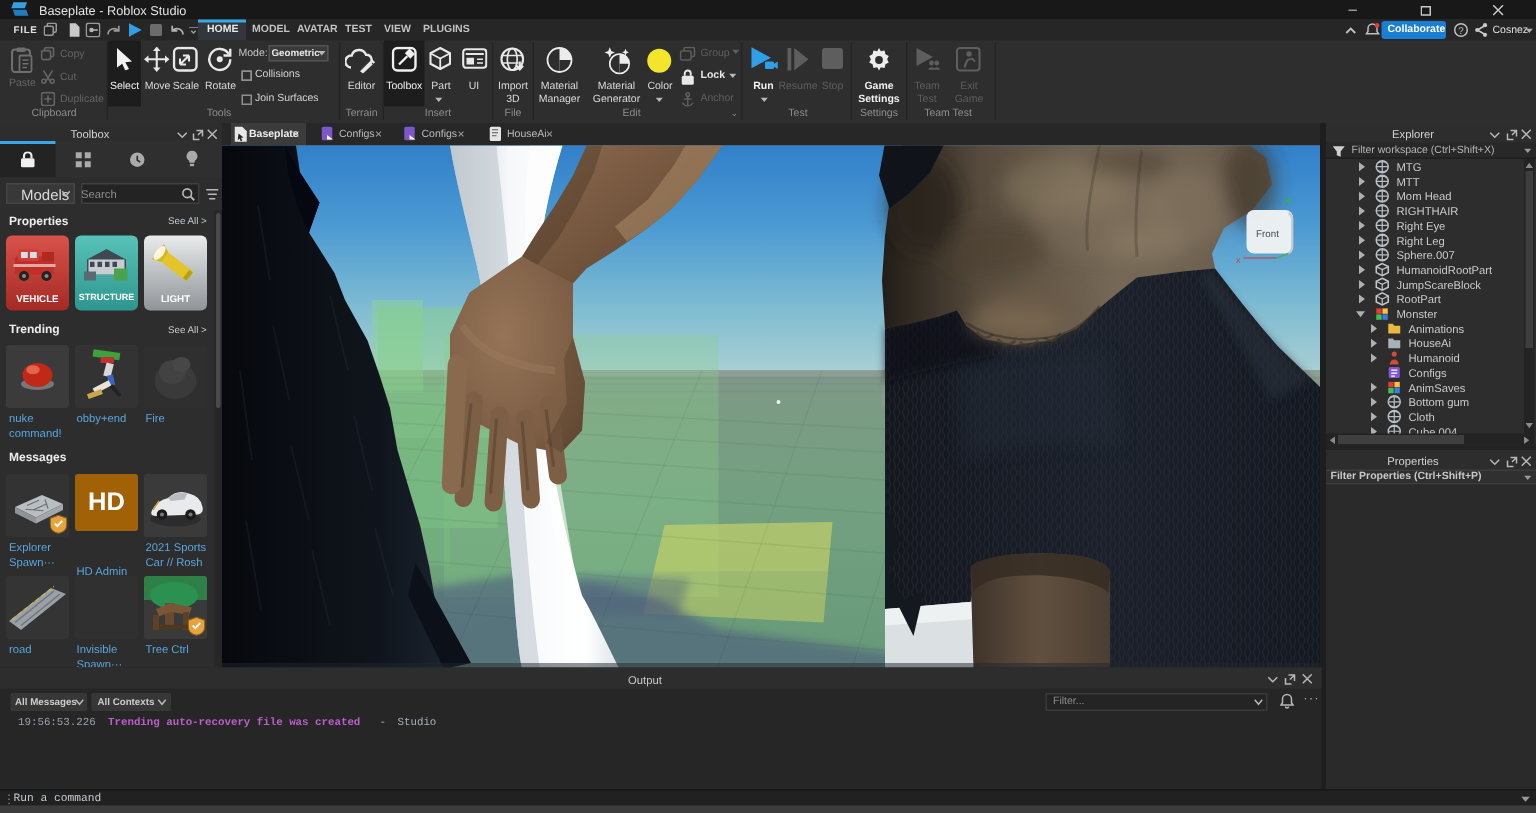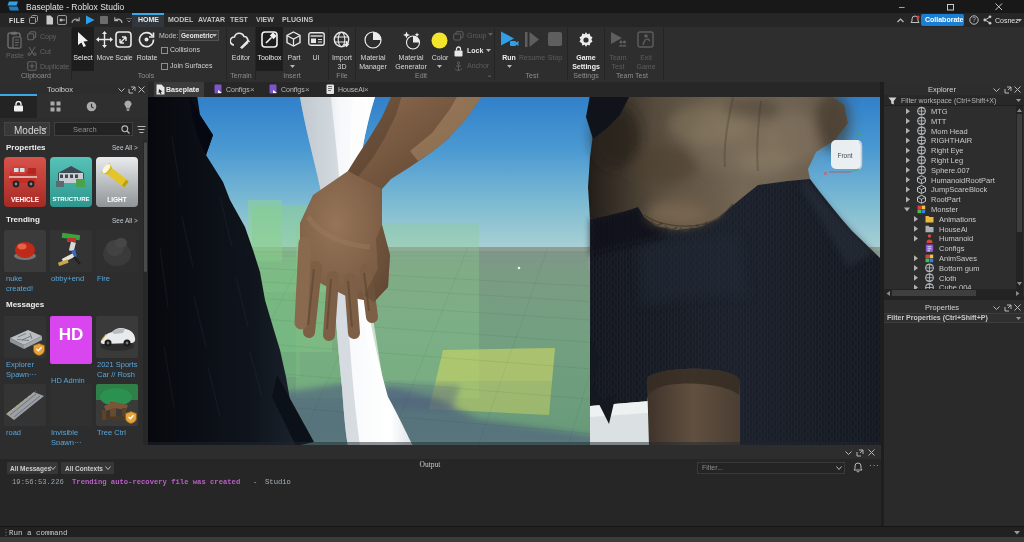--- a/index.html
+++ b/index.html
@@ -520,21 +520,21 @@
       <rect x="3.6" y="9.2" width="2.8" height="1.6" fill="#aaa"></rect>
     </svg>
 
   <div class="abs" style="left:0;top:36px;width:148px;height:22px;background:#2d2d2d;"></div>
   <div class="abs" style="left:4px;top:40px;width:46px;height:14px;background:#383838;border:1px solid #454545;box-sizing:border-box;"></div>
   <span class="abs" style="left:14px;top:43px;font-size:10px;color:#d8d8d8;text-align:right;">Models</span>
   <svg class="abs" style="left:41px;top:45px" width="6" height="5" viewBox="0 0 6 5">
       <path d="M0.5 0.5 L3 3.5 L5.5 0.5" stroke="#b8b8b8" fill="none"></path>
     </svg>
   <div class="abs" style="left:54px;top:40px;width:79px;height:14px;background:#232323;border:1px solid #3f3f3f;box-sizing:border-box;"></div>
-  <span class="abs" style="left:73px;top:43px;font-size:7.5px;color:#8e8e8e;">Search</span>
+  <span class="abs" style="left:54px;top:43px;font-size:7.5px;color:#8e8e8e;">Search</span>
   <svg class="abs" style="left:121px;top:43px" width="9" height="9" viewBox="0 0 9 9">
       <circle cx="3.8" cy="3.8" r="2.9" fill="none" stroke="#b8b8b8" stroke-width="1.1"></circle>
       <path d="M6 6 L8.5 8.5" stroke="#b8b8b8" stroke-width="1.2"></path>
     </svg>
   <svg class="abs" style="left:137px;top:43px" width="9" height="9" viewBox="0 0 9 9">
       <path d="M0.5 1.5 h8 M1.5 4.5 h6 M2.5 7.5 h4" stroke="#b8b8b8" stroke-width="1.1"></path>
     </svg>
 
   <div class="abs" style="left:143px;top:58px;width:5px;height:305px;background:#272727;"></div>
   <div class="abs" style="left:144px;top:60px;width:3px;height:130px;background:#4a4a4a;border-radius:2px;"></div>
@@ -603,38 +603,38 @@
     </svg>
   </div>
   <div class="abs" style="left:96px;top:148px;width:42px;height:42px;background:#2f2f2f;border-radius:2px;overflow:hidden;">
     <svg width="42" height="42">
         <ellipse cx="21" cy="24" rx="14" ry="12" fill="#3a3a3a"></ellipse>
         <ellipse cx="19" cy="18" rx="9" ry="8" fill="#424242"></ellipse>
         <ellipse cx="25" cy="13" rx="6" ry="5" fill="#474747"></ellipse>
       </svg>
   </div>
   <span class="abs" style="left:6px;top:192px;font-size:7.5px;color:#58a6dc;">nuke</span>
-  <span class="abs" style="left:6px;top:202px;font-size:7.5px;color:#58a6dc;">created!</span>
+  <span class="abs" style="left:6px;top:202px;font-size:7.5px;color:#58a6dc;">command!</span>
   <span class="abs" style="left:51px;top:192px;font-size:7.5px;color:#58a6dc;">obby+end</span>
   <span class="abs" style="left:97px;top:192px;font-size:7.5px;color:#58a6dc;">Fire</span>
 
   <span class="abs" style="left:6px;top:218px;font-size:8px;font-weight:bold;color:#ededed;">Messages</span>
   <div class="abs" style="left:4px;top:234px;width:42px;height:42px;background:#333;border-radius:2px;overflow:hidden;">
     <svg width="42" height="42">
       <path d="M6 22 L24 14 L38 20 L20 29 z" fill="#b9bec2"></path>
       <path d="M6 22 L20 29 L20 33 L6 26 z" fill="#8f9499"></path>
       <path d="M38 20 L20 29 L20 33 L38 24 z" fill="#a2a7ac"></path>
       <path d="M14 21 l8-3.5 M18 24 l9-4 M13 23.5 l12 1 M26 17 l2 6" stroke="#6a6f74" stroke-width="0.8" fill="none"></path>
     </svg>
     <svg class="abs" style="left:29px;top:27px" width="12" height="13" viewBox="0 0 12 13">
         <path d="M6 0.5 L11.5 2.5 V7 c0 3-2.5 5-5.5 5.5 C3 12 0.5 10 0.5 7 V2.5 z" fill="#e8a33c" stroke="#8a5f18" stroke-width="0.8"></path>
         <path d="M3.5 6 l1.8 1.8 3.2-3.6" stroke="#fff" stroke-width="1.3" fill="none"></path>
       </svg>
   </div>
-  <div class="abs" style="left:50px;top:234px;width:42px;height:48px;background:#d946ef;border-radius:2px;">
+  <div class="abs" style="left:50px;top:234px;width:42px;height:38px;background:#a16207;border-radius:2px;">
     <span class="abs" style="left:0;top:9px;width:42px;text-align:center;font-size:17px;font-weight:bold;color:#fff;font-family:'Liberation Sans',sans-serif;">HD</span>
   </div>
   <div class="abs" style="left:96px;top:234px;width:42px;height:42px;background:#3a3a3a;border-radius:2px;overflow:hidden;">
     <svg width="42" height="42">
       <ellipse cx="21" cy="30" rx="17" ry="5" fill="#2c2c2c"></ellipse>
       <path d="M5 25 Q8 18 16 16 Q22 10 30 13 Q38 15 39 22 Q40 26 36 27 L8 28 Q4 28 5 25 z" fill="#e8eaec"></path>
       <path d="M16 16 Q22 11 29 13 L27 17 L18 18 z" fill="#b8bcc0"></path>
       <circle cx="12" cy="27" r="3.5" fill="#1a1a1a"></circle>
         <circle cx="31" cy="27" r="3.5" fill="#1a1a1a"></circle>
       <circle cx="12" cy="27" r="1.4" fill="#777"></circle>
@@ -827,21 +827,21 @@
   <span class="abs" style="left:7px;top:232px;font-size:7px;font-weight:bold;color:#c8c8c8;">Filter Properties (Ctrl+Shift+P)</span>
   <svg class="abs" style="left:136px;top:235px" width="5" height="4" viewBox="0 0 5 4">
       <path d="M0 0 L2.5 3 L5 0" fill="#9a9a9a"></path>
     </svg>
 
   <div class="abs" style="left:4px;top:241px;width:140px;height:203px;background:#2a2a2a;"></div>
 </div>
 
 <div id="output" class="abs" style="left:0;top:445px;width:881px;height:81px;background:#262626;">
   <div class="abs" style="left:0;top:0;width:881px;height:14px;background:#2d2d2d;"></div>
-  <span class="abs" style="left:0;top:15px;width:860px;text-align:center;font-size:7.5px;color:#c8c8c8;font-family:Liberation Serif, serif;">Output</span>
+  <span class="abs" style="left:0;top:4px;width:860px;text-align:center;font-size:7.5px;color:#c8c8c8;">Output</span>
   <svg class="abs" style="left:845px;top:6px" width="7" height="5" viewBox="0 0 7 5">
       <path d="M0.5 0.5 L3.5 3.5 L6.5 0.5" stroke="#b8b8b8" fill="none"></path>
     </svg>
   <svg class="abs" style="left:856px;top:4px" width="8" height="8" viewBox="0 0 8 8">
       <path d="M1 3 v4 h4 M3 1 h4 v4 M4 4 L7 1" stroke="#b8b8b8" fill="none"></path>
     </svg>
   <svg class="abs" style="left:868px;top:4px" width="7" height="7" viewBox="0 0 7 7">
       <path d="M0.5 0.5 L6.5 6.5 M6.5 0.5 L0.5 6.5" stroke="#b8b8b8" fill="none"></path>
     </svg>
 

